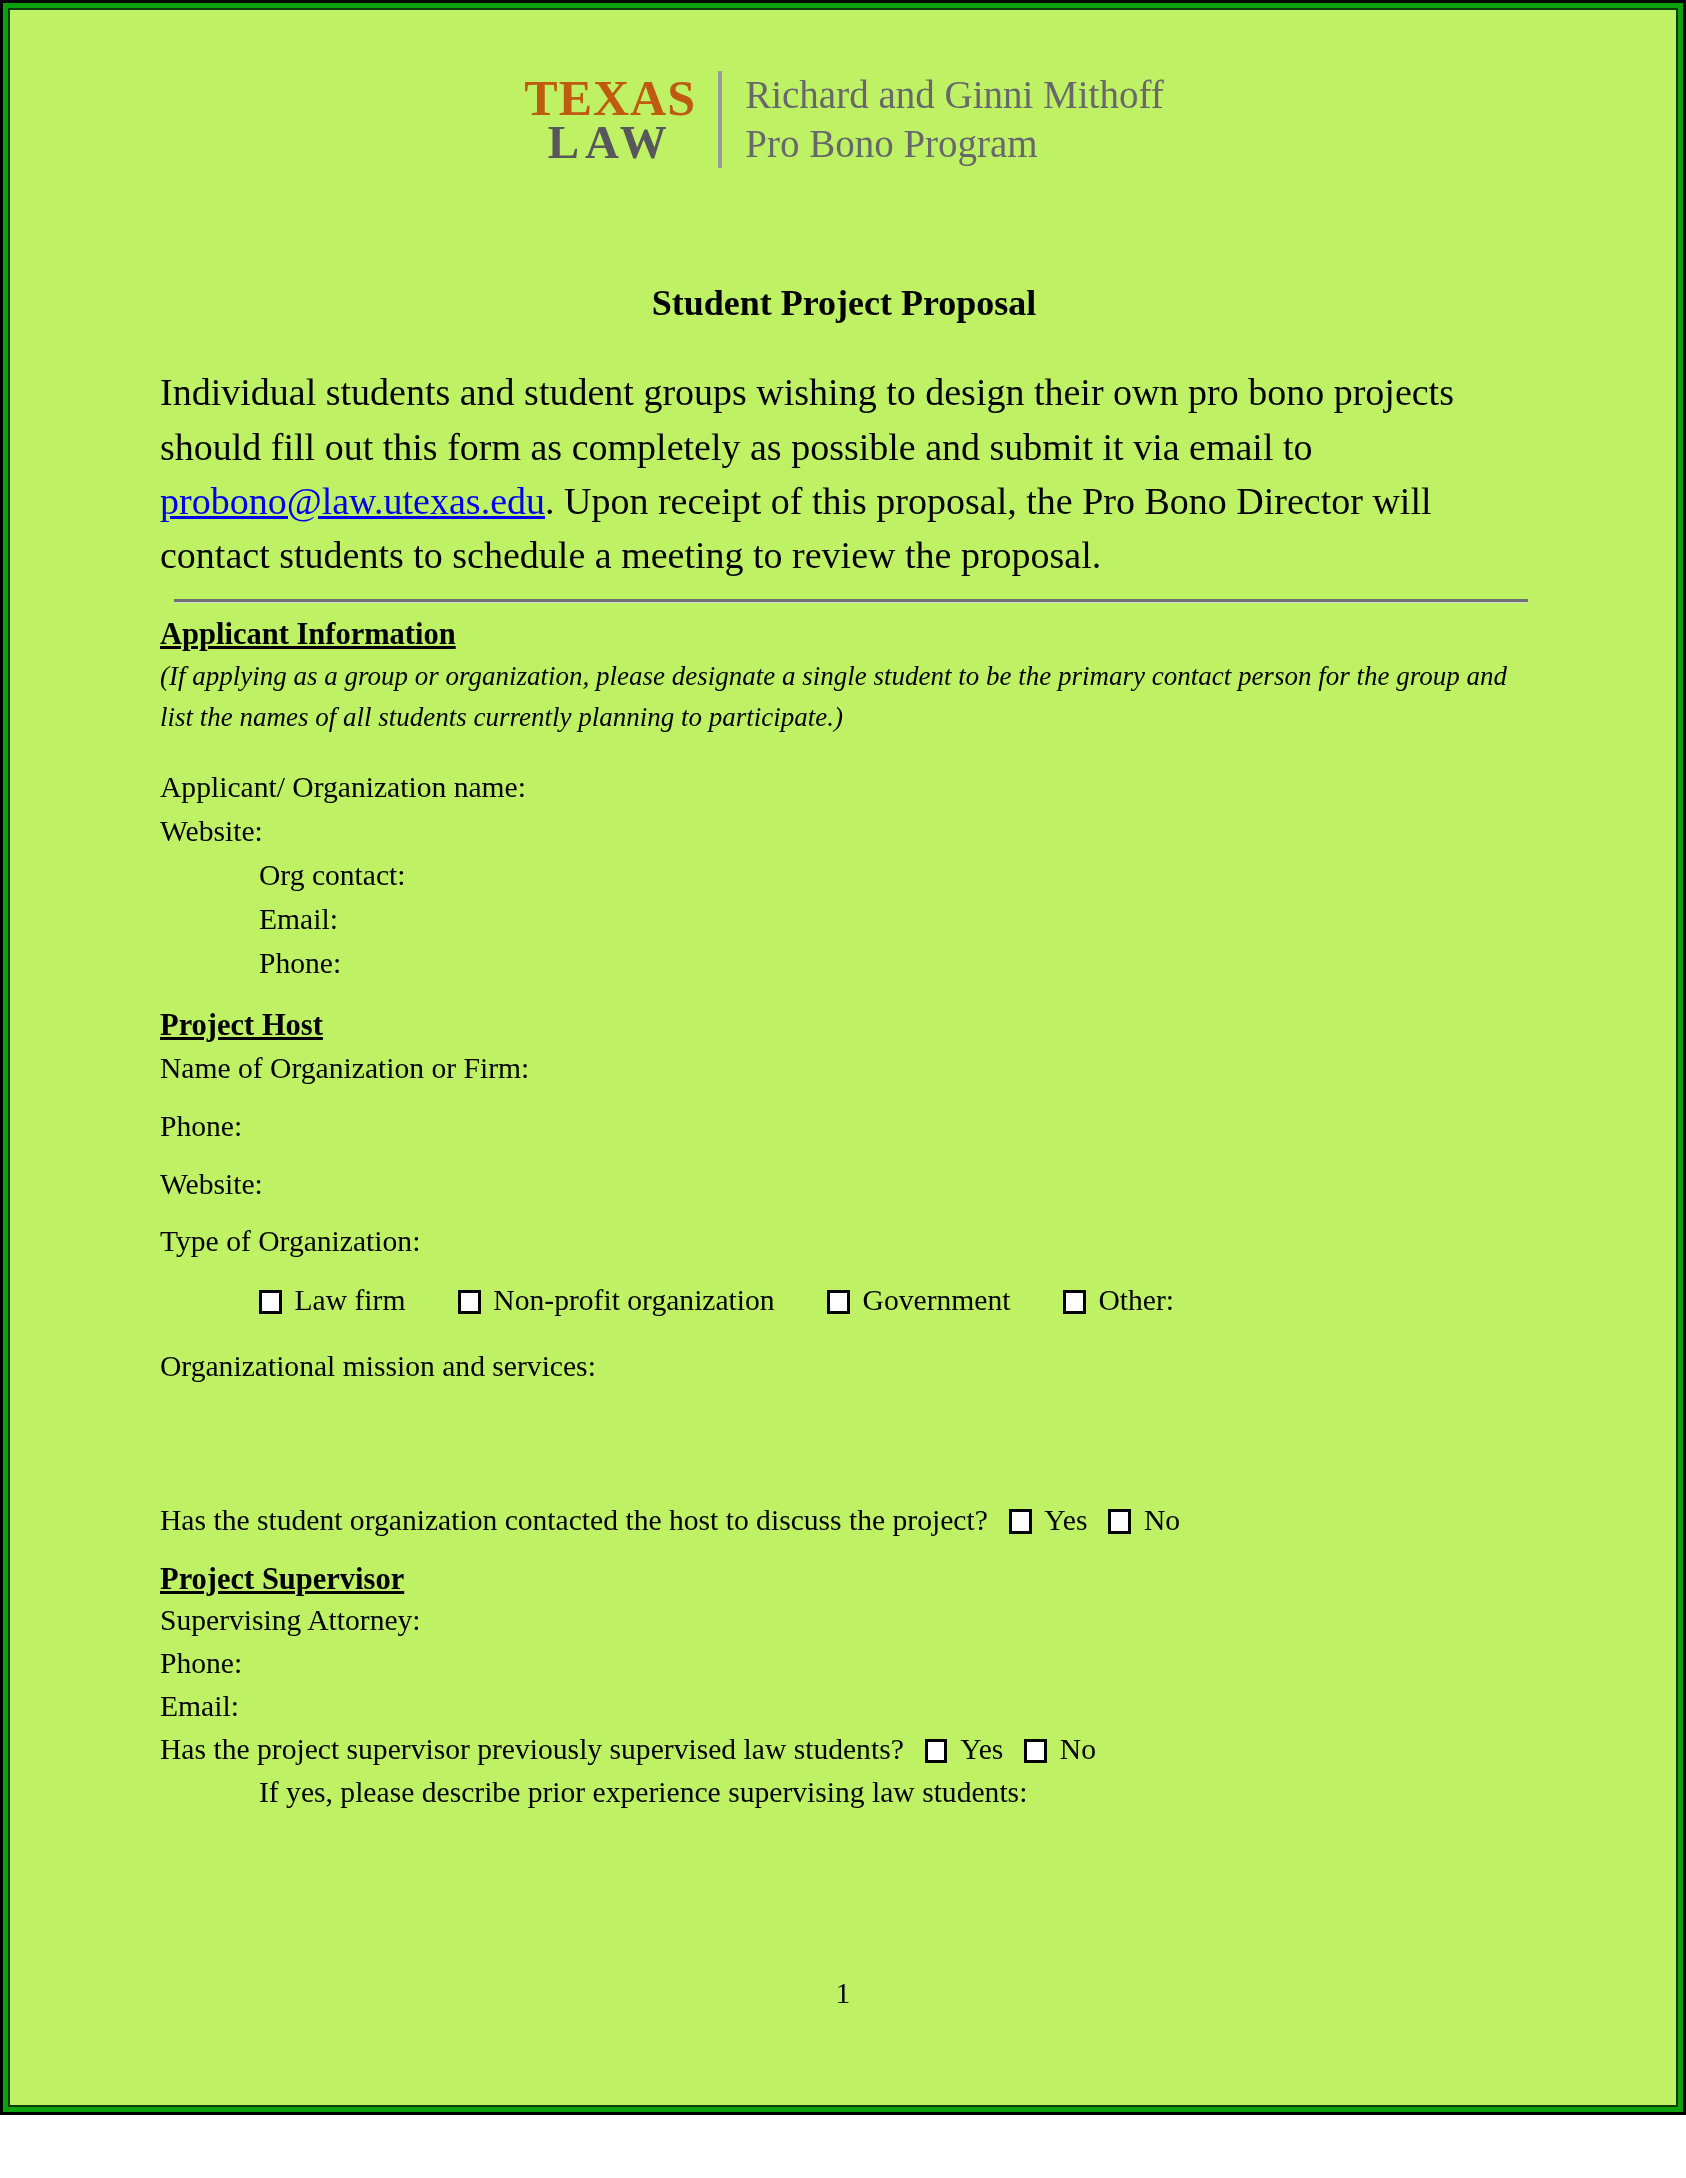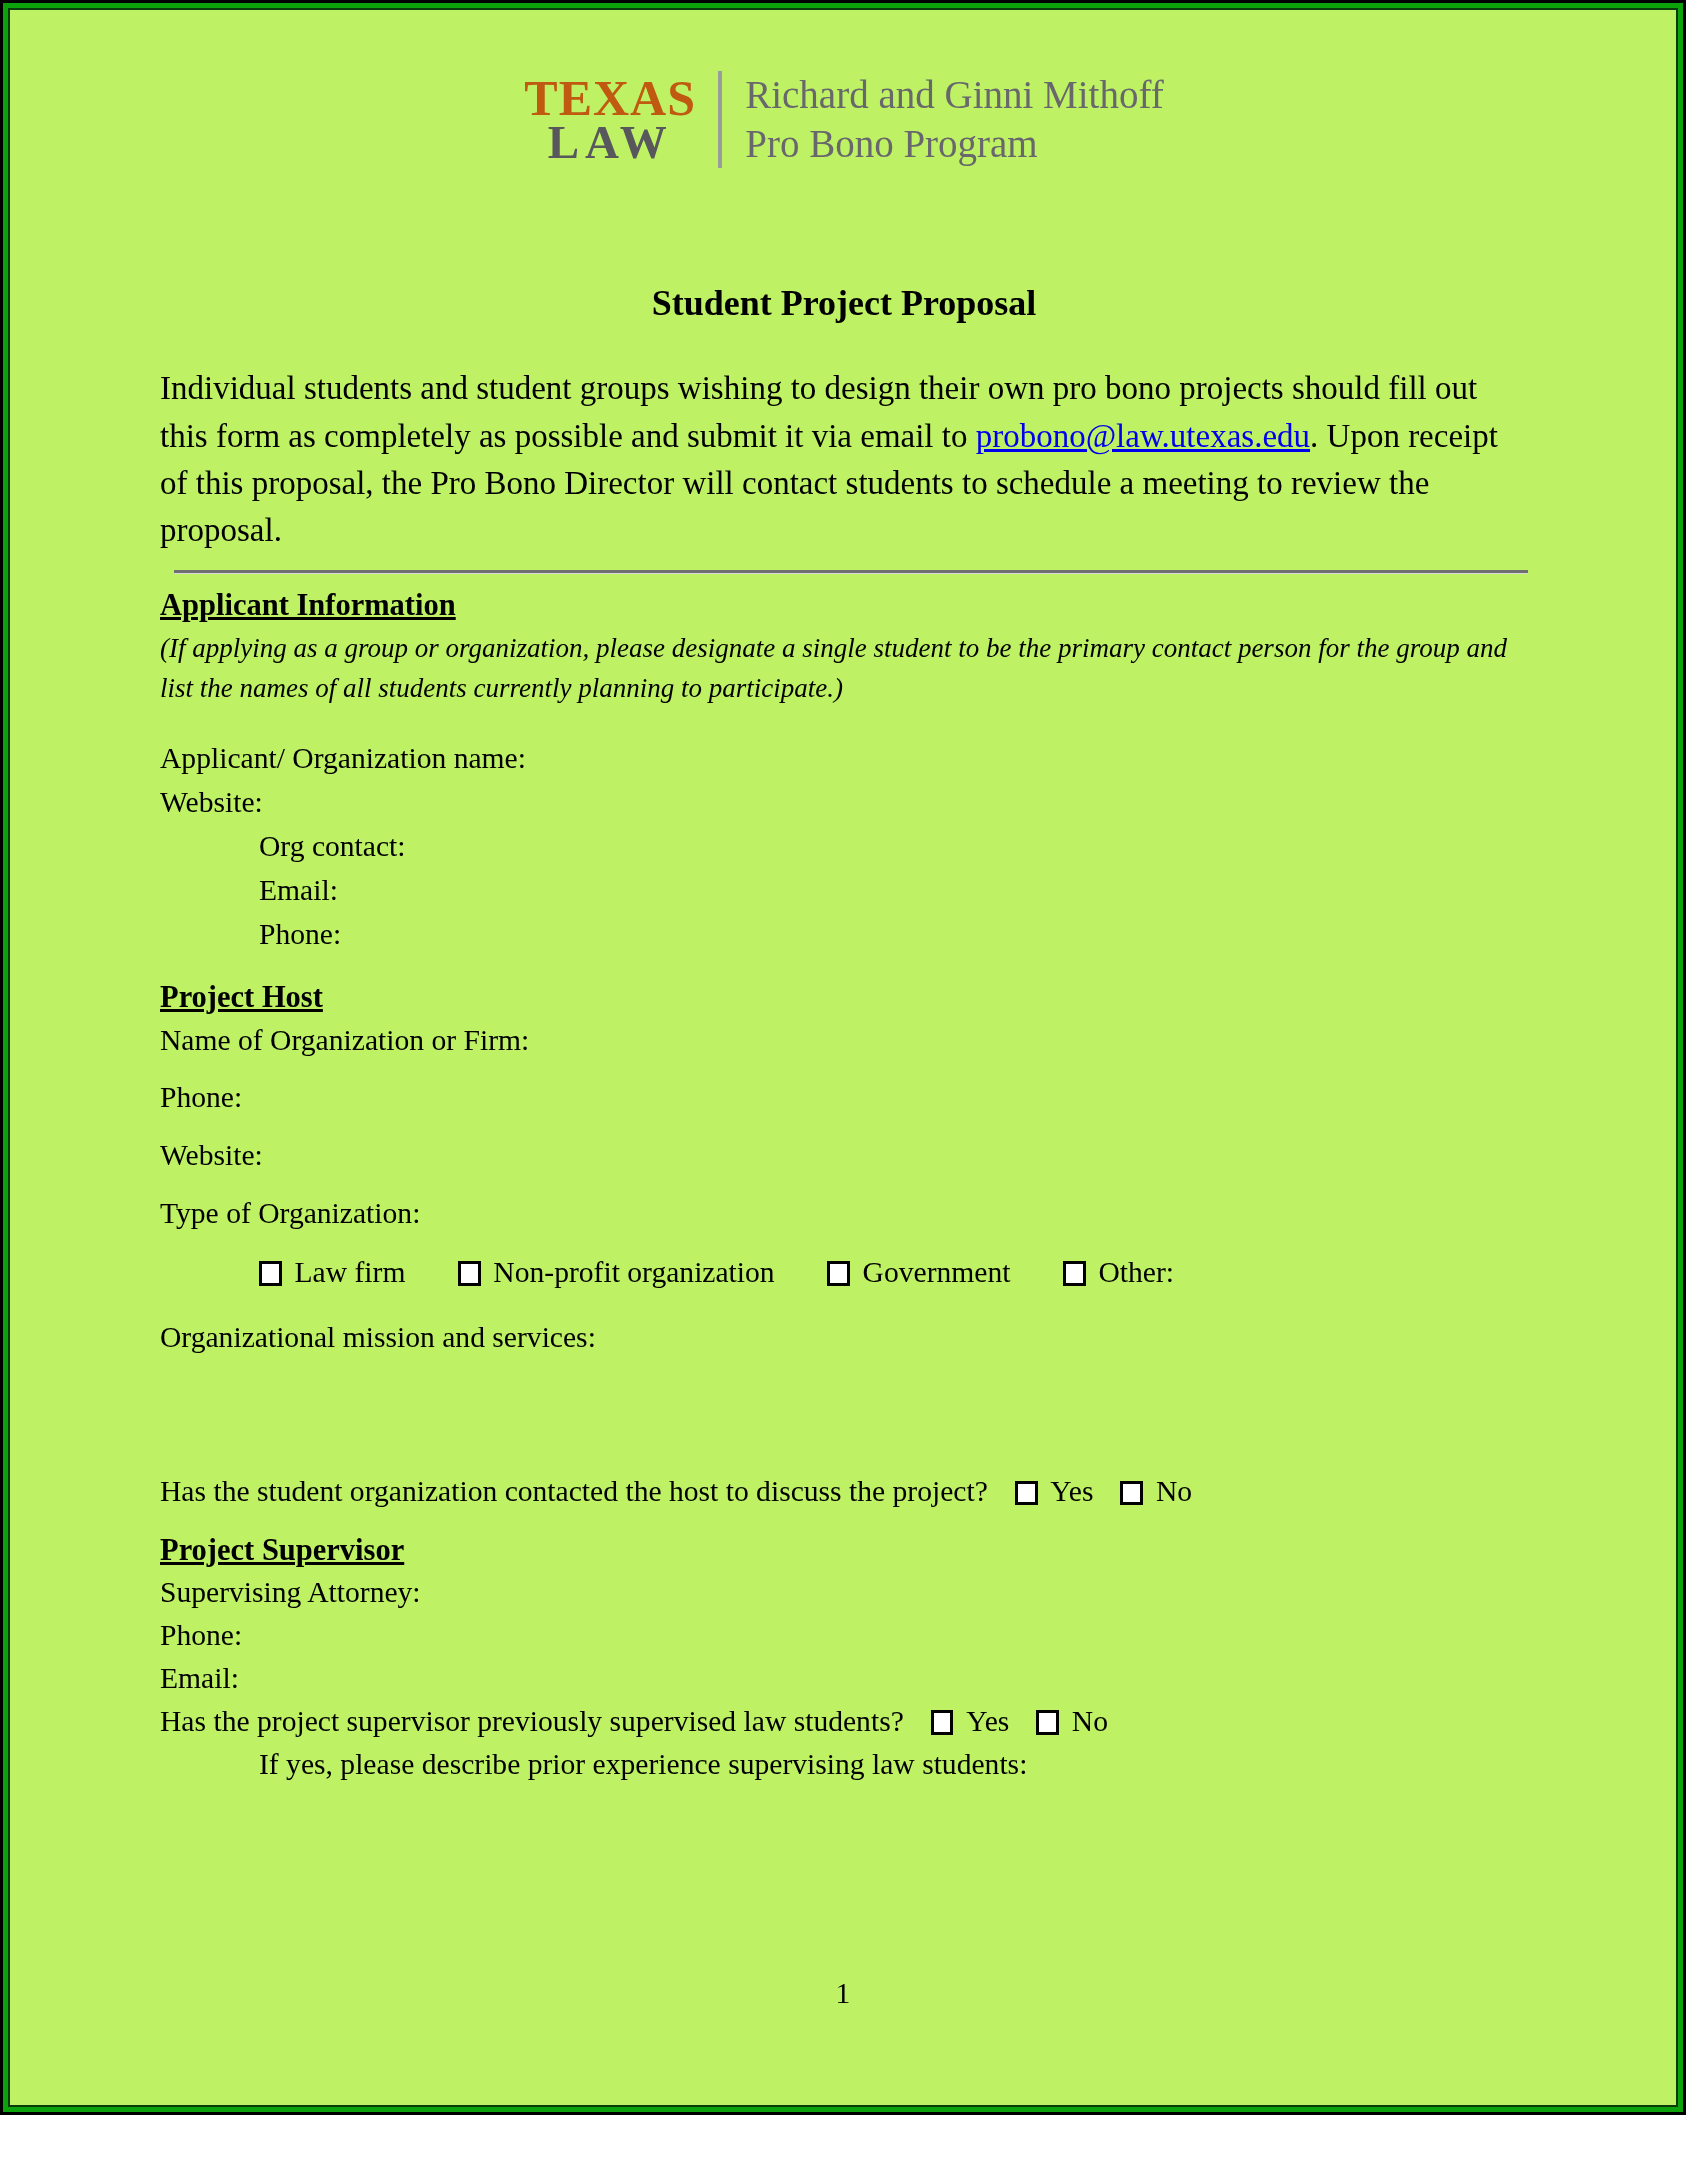--- a/index.html
+++ b/index.html
@@ -14,21 +14,21 @@
   
   .logo-row { display:flex; justify-content:center; align-items:center; margin-top:7.9px; }
   .logo-mark { text-align:center; line-height:0.92; padding-right:21.7px; }
   .logo-texas { font-size:50px; font-weight:700; color:#C05A10; letter-spacing:1px; }
   .logo-law { font-size:47px; font-weight:700; color:#58585C; letter-spacing:5.9px; }
   .logo-sep { width:3.9px; height:97px; background:#9B9B9B; }
   .logo-program { padding-left:23.6px; font-size:39px; color:#68686C; line-height:1.25; }
 
   .doc-title { margin-top:114px; text-align:center; font-size:36px; font-weight:700; }
 
-  .intro { margin-top:41px; font-size:33px; line-height:1.43; }
+  .intro { margin-top:41px; font-size:38px; line-height:1.43; }
   .intro a { color:#0000EE; text-decoration:underline; }
 
   .divider { margin-top:15.8px; margin-left:13.8px; border-top:3px solid #6F6F6F; height:3px; border-bottom:1px solid #D8D8D8; }
 
   .sec-heading { font-weight:700; text-decoration:underline; font-size:30.5px; line-height:1.3; }
   .applicant-heading { margin-top:12px; }
   .note { font-style:italic; font-size:27px; line-height:1.5; margin-top:2px; }
 
   .fields { margin-top:27.6px; }
   .field-line { line-height:44px; }
@@ -36,21 +36,21 @@
 
   .host-heading { margin-top:21.7px; }
   .spaced { margin-top:13.8px; }
 
   .cb-row { margin-top:14.8px; margin-left:99px; line-height:44px; }
   .cb-option { margin-right:45px; white-space:nowrap; }
   .cb { display:inline-block; width:22.7px; height:24.6px; border:3px solid #000; vertical-align:-3.9px; margin-right:12.8px; background:#fff; }
 
   .mission { margin-top:21.7px; }
   .q-line { margin-top:110px; }
-  .q-line .cb-option, .q-inline .cb-option { margin-left:27px; margin-right:0; }
+  .q-line .cb-option, .q-inline .cb-option { margin-left:21px; margin-right:0; }
 
   .supervisor-heading { margin-top:17.7px; }
   .sup-line { line-height:43px; }
   .followup { margin-left:99px; line-height:43px; }
 
   .page-number { position:absolute; bottom:95px; left:0; width:100%; text-align:center; font-size:29.6px; }
 </style>
 </head>
 <body>
 

